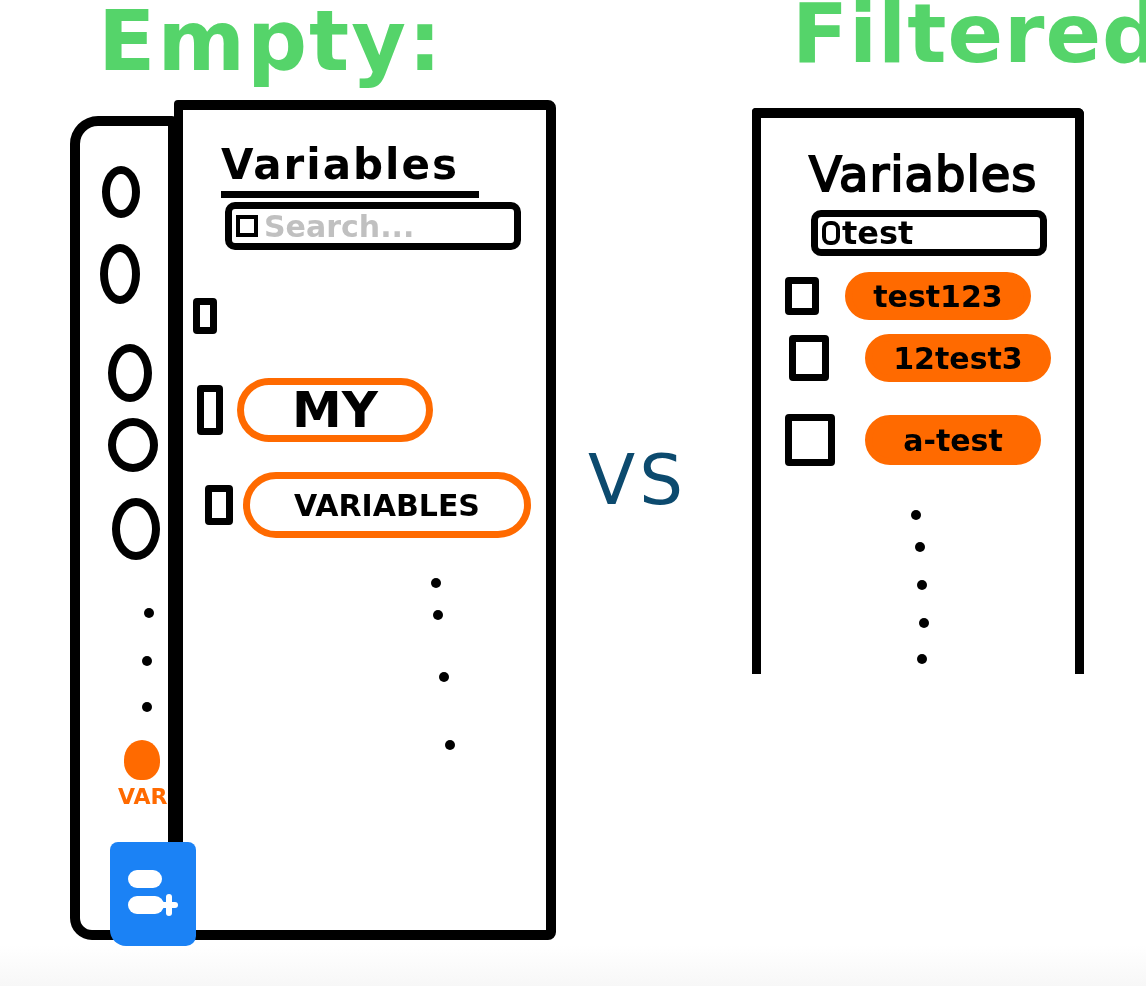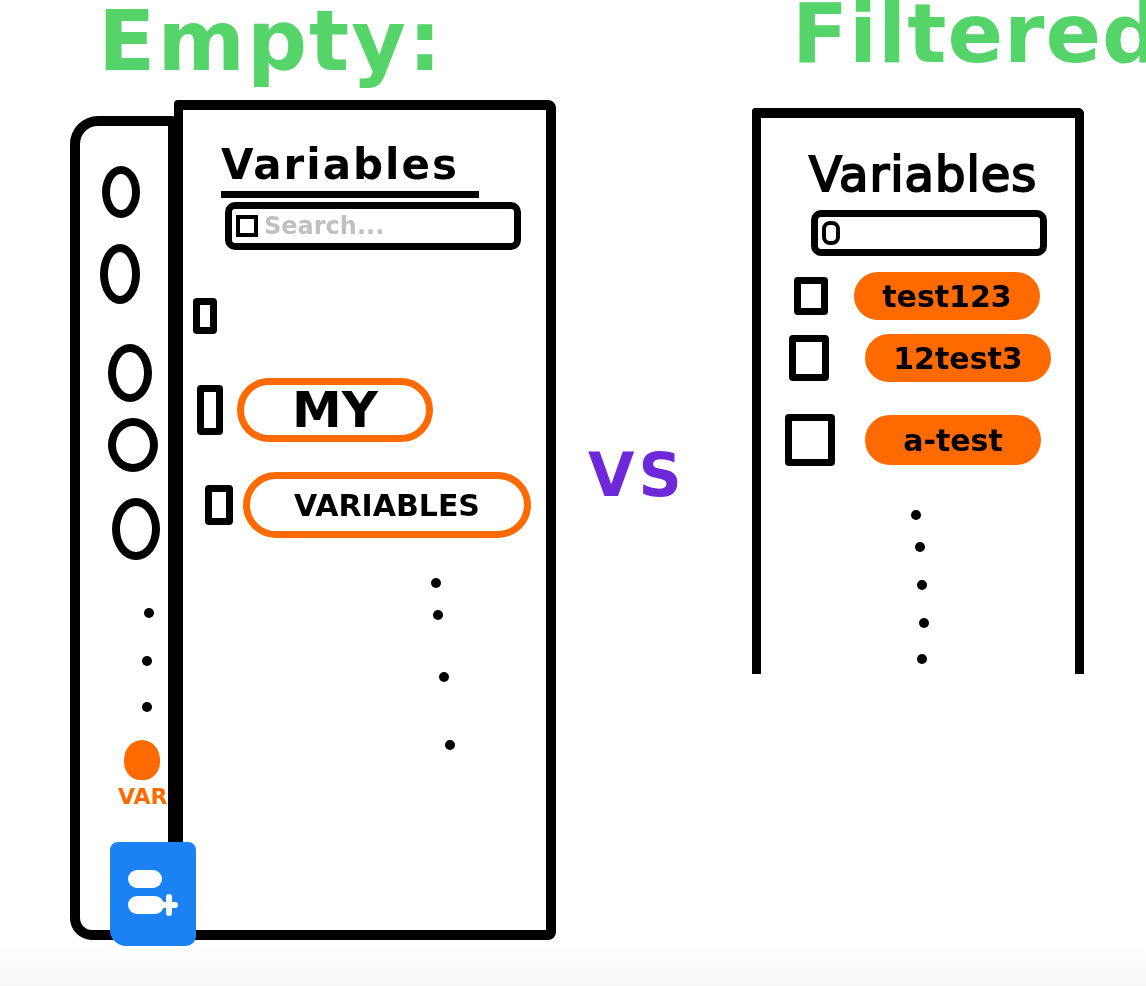--- a/index.html
+++ b/index.html
@@ -60,39 +60,39 @@
   .search {
     position: absolute; border: 7px solid #000; border-radius: 10px;
     box-sizing: border-box; background: #fff; display: flex; align-items: center;
   }
   .empty-search { left: 42px; top: 92px; width: 296px; height: 48px; }
   .search-icon {
     width: 14px; height: 14px; border: 4px solid #000; margin-left: 4px; margin-right: 6px;
     box-sizing: content-box; flex: none;
   }
   .search-input {
-    border: none; outline: none; background: transparent; font-size: 24px; font-weight: bold;
+    border: none; outline: none; background: transparent; font-size: 30px; font-weight: bold;
     font-family: "DejaVu Sans", sans-serif; color: #000; width: 100%; padding: 0;
   }
   .search-input::placeholder { color: #c0c0c0; }
 
   .row { position: absolute; display: flex; align-items: center; }
   .checkbox {
     border: 7px solid #000; border-radius: 4px; box-sizing: border-box; background: #fff; flex: none;
   }
   .pill {
     border: 7px solid #ff6a00; border-radius: 40px; box-sizing: border-box;
     display: flex; align-items: center; justify-content: center;
     font-weight: bold; color: #000; font-family: "DejaVu Sans", sans-serif;
   }
   .pill.filled { background: #ff6a00; }
 
   .vs {
-    position: absolute; left: 588px; top: 440px; font-size: 60px; font-weight: bold;
-    color: #6d28d9; font-family: "DejaVu Sans", sans-serif; letter-spacing: 4px;
+    position: absolute; left: 588px; top: 440px; font-size: 69px; font-weight: normal;
+    color: #0c4a6e; font-family: "DejaVu Sans", sans-serif; letter-spacing: 4px;
   }
 
   
   .mock-filtered {
     position: absolute; left: 752px; top: 108px; width: 332px; height: 566px;
     border-top: 10px solid #000; border-left: 9px solid #000; border-right: 9px solid #000;
     border-radius: 4px 6px 0 0; box-sizing: border-box; background: #fff;
   }
   .filtered-title { left: 48px; top: 28px; font-size: 48px; letter-spacing: 1px; font-weight: normal; -webkit-text-stroke: 2px #000; }
   .filtered-search { left: 50px; top: 92px; width: 236px; height: 46px; }
@@ -150,23 +150,24 @@
     <div class="plus-h" style="left:56px;top:52px;width:6px;height:22px;"></div>
   </div>
 </div>
 
 <div class="vs">VS</div>
 
 <div class="mock-filtered">
   <div class="title filtered-title">Variables</div>
   <div class="search filtered-search">
     <span class="search-icon" style="width:10px;height:16px;border-width:4px;margin-right:2px;border-radius:8px;"></span>
+    <input class="search-input" type="text" style="font-size: 32px;" value="test">
   </div>
 
-  <div class="row" style="left:33px;top:154px;">
+  <div class="row" style="left:24px;top:154px;">
     <div class="checkbox" style="width:34px;height:38px;"></div>
     <div class="pill filled" style="width:186px;height:48px;margin-left:26px;font-size:30px;">test123</div>
   </div>
   <div class="row" style="left:28px;top:216px;">
     <div class="checkbox" style="width:40px;height:46px;"></div>
     <div class="pill filled" style="width:186px;height:48px;margin-left:36px;font-size:30px;">12test3</div>
   </div>
   <div class="row" style="left:24px;top:296px;">
     <div class="checkbox" style="width:50px;height:52px;"></div>
     <div class="pill filled" style="width:176px;height:50px;margin-left:30px;font-size:30px;">a-test</div>

